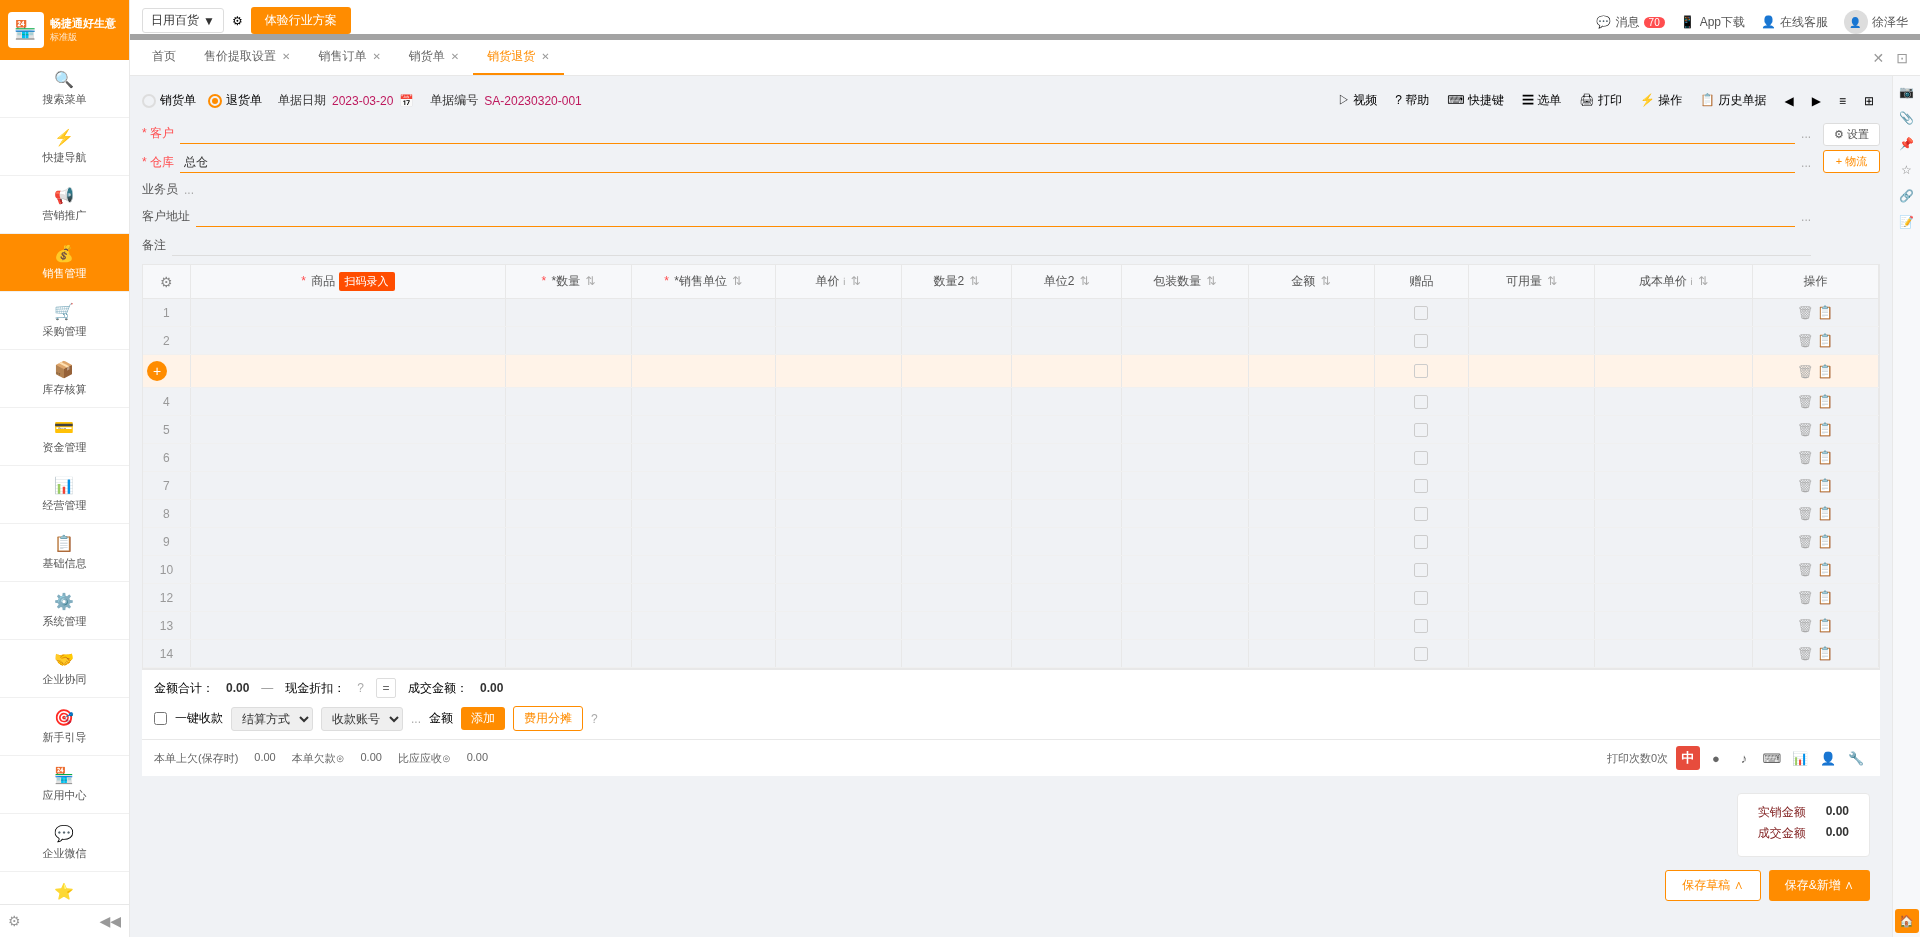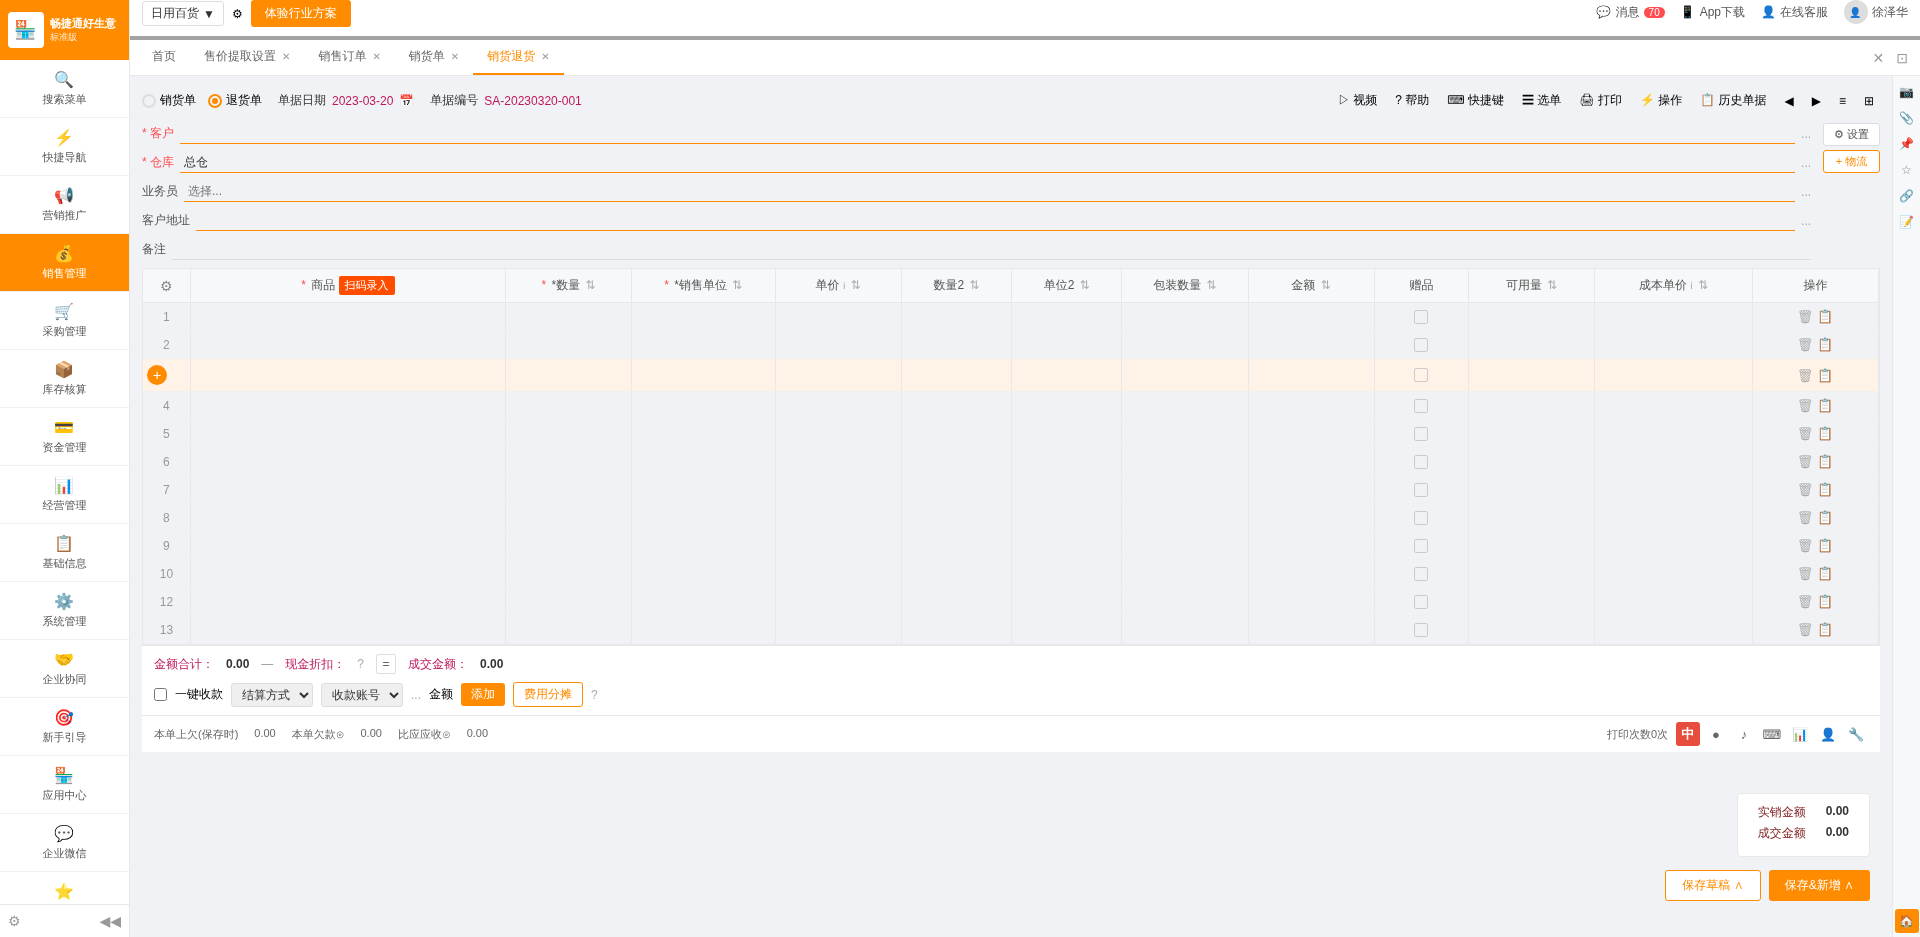--- a/index.html
+++ b/index.html
@@ -21,21 +21,21 @@
     .sidebar-item .icon { font-size: 16px; margin-bottom: 3px; }
     .sidebar-item .label { font-size: 11px; }
     
     .sidebar-bottom { padding: 8px; display: flex; justify-content: space-between; border-top: 1px solid #e8e8e8; }
     .sidebar-bottom-btn { color: #999; cursor: pointer; font-size: 14px; }
     
     
     .main { flex: 1; display: flex; flex-direction: column; overflow: hidden; }
     
     
-    .topbar { background: #fff; height: 40px; display: flex; align-items: flex-start; justify-content: space-between; padding: 0 12px; border-bottom: 4px solid #a3a3a3; }
+    .topbar { background: #fff; height: 40px; display: flex; align-items: flex-end; justify-content: space-between; padding: 0 12px; border-bottom: 6px solid #a3a3a3; }
     .topbar-left { display: flex; align-items: center; gap: 8px; }
     .topbar-select { display: flex; align-items: center; gap: 4px; font-size: 12px; color: #333; border: 1px solid #ddd; padding: 3px 8px; border-radius: 3px; cursor: pointer; }
     .topbar-btn-primary { background: #ff8c00; color: #fff; border: none; padding: 5px 14px; border-radius: 3px; cursor: pointer; font-size: 12px; }
     .topbar-right { display: flex; align-items: center; gap: 16px; font-size: 12px; color: #555; }
     .topbar-right-item { display: flex; align-items: center; gap: 4px; cursor: pointer; }
     .badge { background: #ff4d4f; color: #fff; border-radius: 10px; padding: 0 5px; font-size: 10px; min-width: 18px; text-align: center; }
     .avatar { width: 24px; height: 24px; background: #ddd; border-radius: 50%; display: flex; align-items: center; justify-content: center; font-size: 10px; }
     
     
     .tabbar { background: #fff; display: flex; align-items: center; border-bottom: 1px solid #e8e8e8; padding: 0 8px; height: 36px; }
@@ -76,21 +76,21 @@
     .checkbox { width: 14px; height: 14px; border: 1px solid #ccc; border-radius: 2px; cursor: pointer; }
     .row-actions { display: flex; gap: 4px; justify-content: center; }
     .row-action-btn { font-size: 13px; color: #aaa; cursor: pointer; }
     .scan-btn { background: #ff4d00; color: #fff; border: none; padding: 2px 6px; border-radius: 2px; font-size: 11px; cursor: pointer; }
     .add-row-btn { width: 20px; height: 20px; background: #ff8c00; color: #fff; border-radius: 50%; display: flex; align-items: center; justify-content: center; cursor: pointer; font-size: 14px; }
     .settings-col { font-size: 14px; color: #888; cursor: pointer; }
     
     
     .bottom-area { padding: 8px 12px; border-top: 1px solid #e8e8e8; background: #fff; }
     .amount-row { display: flex; align-items: center; gap: 12px; font-size: 12px; color: #333; margin-bottom: 8px; }
-    .amount-label { color: #be185d; font-family: Liberation Mono, monospace; }
+    .amount-label { color: #000000; font-family: Liberation Mono, monospace; }
     .amount-value { color: #333; font-weight: bold; }
     .dash-divider { color: #999; }
     .equals-btn { width: 20px; height: 20px; border: 1px solid #ddd; display: flex; align-items: center; justify-content: center; cursor: pointer; border-radius: 2px; color: #666; }
     .payment-row { display: flex; align-items: center; gap: 8px; font-size: 12px; }
     .payment-checkbox { width: 13px; height: 13px; border: 1px solid #ccc; border-radius: 2px; }
     .payment-select { border: 1px solid #ddd; padding: 3px 6px; border-radius: 3px; font-size: 12px; color: #333; cursor: pointer; }
     .add-btn-orange { background: #ff8c00; color: #fff; border: none; padding: 3px 10px; border-radius: 3px; cursor: pointer; font-size: 12px; }
     .fee-btn { border: 1px solid #ff8c00; color: #ff8c00; background: #fff; padding: 3px 10px; border-radius: 3px; cursor: pointer; font-size: 12px; }
     .help-icon { color: #aaa; cursor: pointer; }
     
@@ -311,21 +311,20 @@
             </div>
 
             <div class="field-row">
               <span class="field-label field-required">* 仓库</span>
               <input class="field-input" type="text" value="总仓" style="">
               <span class="field-dots">...</span>
             </div>
 
             <div class="field-row">
               <span class="field-label">业务员</span>
-              <input class="field-input" type="text" placeholder="选择..." style="">
               <span class="field-dots">...</span>
             </div>
 
             <div class="field-row">
               <span class="field-label">客户地址</span>
               <input class="field-input" type="text" style="">
               <span class="field-dots">...</span>
             </div>
 
             <div class="field-row">
@@ -646,20 +645,44 @@
     <td></td>
     <td>
       <div class="row-actions">
         <span class="row-action-btn">🗑</span>
         <span class="row-action-btn">📋</span>
       </div>
     </td>
   </tr>
                 <tr>
     <td class="row-num">13</td>
+    <td><input type="text" style="border: none; outline: none; width: 100%; background: transparent; font-size: 12px;"></td>
+    <td></td>
+    <td></td>
+    <td></td>
+    <td></td>
+    <td></td>
+    <td></td>
+    <td></td>
+    <td>
+      <div class="checkbox-cell">
+        <div class="checkbox"></div>
+      </div>
+    </td>
+    <td></td>
+    <td></td>
+    <td>
+      <div class="row-actions">
+        <span class="row-action-btn">🗑</span>
+        <span class="row-action-btn">📋</span>
+      </div>
+    </td>
+  </tr>
+                <tr>
+    <td class="row-num">14</td>
     <td><input type="text" style="border: none; outline: none; width: 100%; background: transparent; font-size: 12px;"></td>
     <td></td>
     <td></td>
     <td></td>
     <td></td>
     <td></td>
     <td></td>
     <td></td>
     <td>
       <div class="checkbox-cell">

